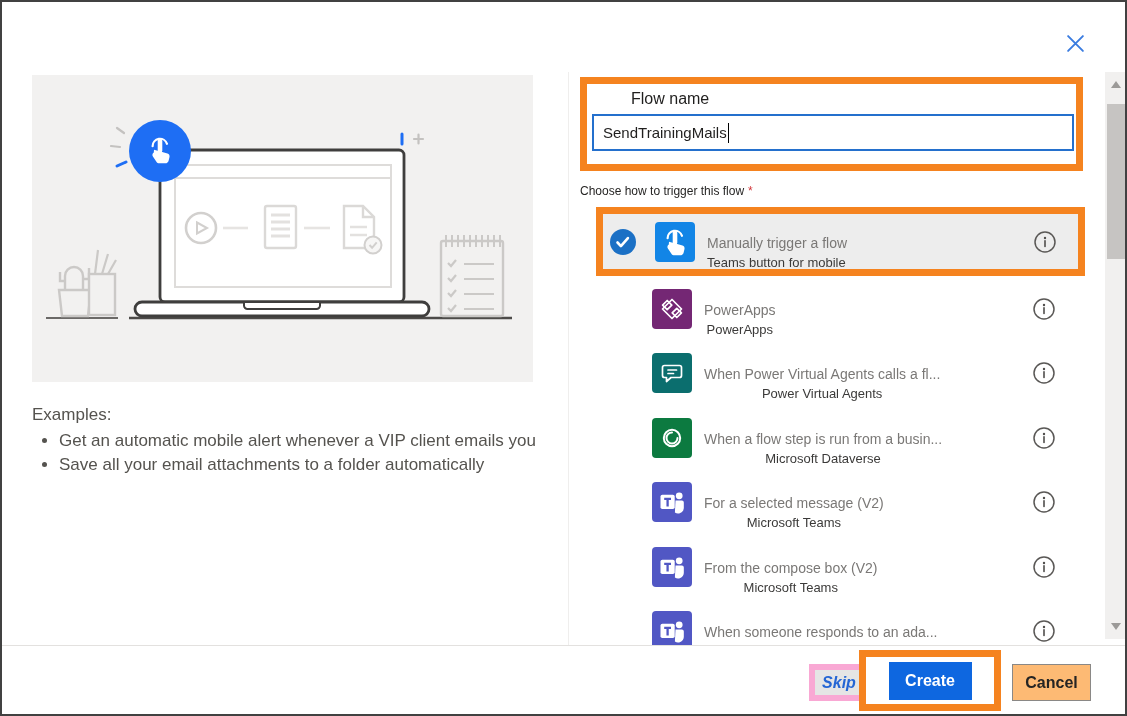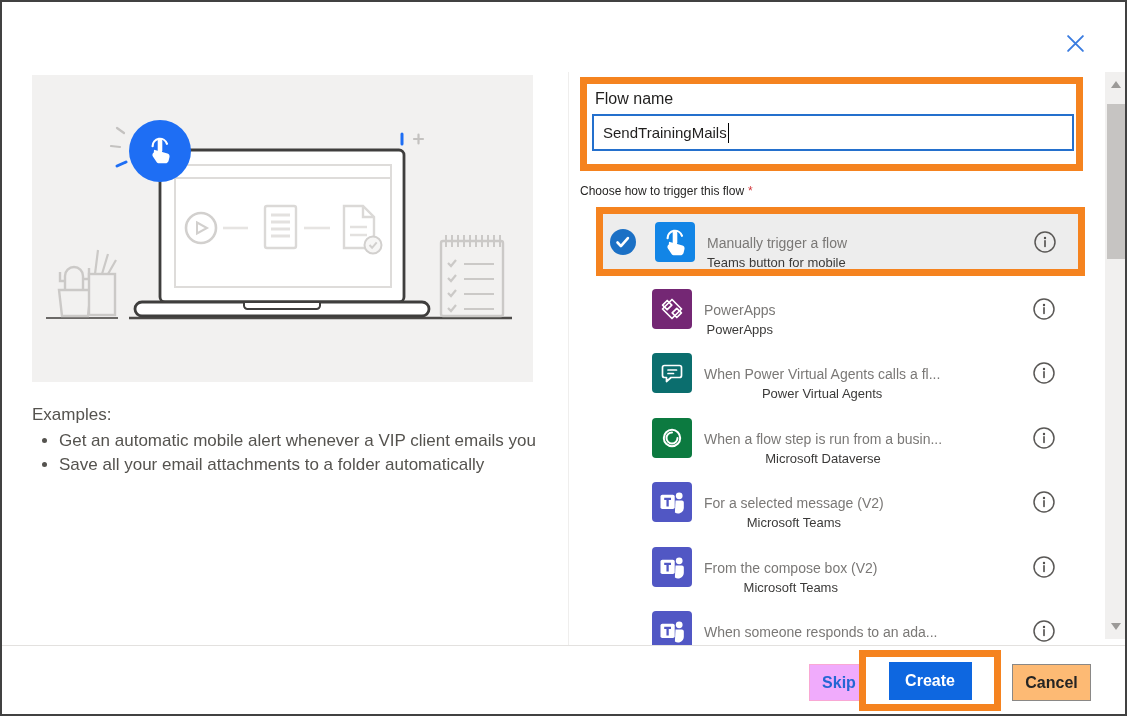--- a/index.html
+++ b/index.html
@@ -15,21 +15,21 @@
   
   .illus{left:30px;top:73px;width:501px;height:307px;background:#f2f1f0;}
   .left-text{left:30px;top:402px;width:534px;font-size:17px;color:#55534f;line-height:1.33;}
   .left-text p{margin:0;}
   .left-text .desc{margin-bottom:24px;}
   .left-text ul{margin:3px 0 0;padding-left:27px;}
   .left-text li{margin:0 0 2px;}
   .panel-divider{left:566px;top:70px;width:1px;height:573px;background:#efeeed;}
   
   .annot{position:absolute;border:7px solid #f5831f;box-sizing:border-box;}
-  .annot-flowname{left:578px;top:75px;width:503px;height:94px;background:#fff;}
+  .annot-flowname{left:578px;top:75px;width:503px;height:94px;background:#fff;padding-left:36px;}
   .flow-label{margin:6px 0 0 8px;font-size:16px;color:#201f1e;}
   .flow-input{position:absolute;left:5px;top:30px;width:482px;height:37px;border:2px solid #2470cd;
     box-sizing:border-box;background:#fff;display:flex;align-items:center;padding-left:9px;font-size:15px;color:#201f1e;}
   .caret{display:inline-block;width:1px;height:20px;background:#000;margin-left:1px;}
   .choose-label{left:578px;top:182px;font-size:12px;color:#262524;}
   .req{color:#d13438;margin-left:4px;}
   .annot-selected{left:594px;top:205px;width:489px;height:69px;background:#ededed;}
   .annot-create{left:857px;top:648px;width:142px;height:61px;background:#fff;display:flex;align-items:center;justify-content:center;}
   
   .trigger-row{display:flex;align-items:center;height:47px;}
@@ -48,21 +48,21 @@
   
   .sb-track{left:1103px;top:70px;width:22px;height:567px;background:#f1f0ef;}
   .sb-thumb{position:absolute;left:2px;top:32px;width:18px;height:155px;background:#c6c4c2;}
   .sb-arrow{position:absolute;left:6px;width:0;height:0;border-left:5px solid transparent;border-right:5px solid transparent;}
   .sb-up{top:9px;border-bottom:7px solid #9c9a98;}
   .sb-down{bottom:9px;border-top:7px solid #9c9a98;}
   
   .footer-separator{left:0;top:643px;width:1127px;height:1px;background:#e3e1df;}
   .btn{display:flex;align-items:center;justify-content:center;font-family:"Liberation Sans",sans-serif;
     font-size:16px;font-weight:600;box-sizing:border-box;cursor:pointer;}
-  .skip-btn{left:807px;top:662px;width:60px;height:37px;background:#f0abfc;border:1px solid #f9a8d4;color:#2566d4;}
+  .skip-btn{left:807px;top:662px;width:60px;height:37px;background:#e5e5e5;border:6px solid #f9a8d4;color:#2566d4;font-style:italic;}
   .create-btn{width:83px;height:38px;background:#0e67e0;border:none;color:#fff;font-weight:700;}
   .cancel-btn{left:1010px;top:662px;width:79px;height:37px;background:#fdba74;border:1px solid #8a8886;color:#252423;}
 </style>
 </head>
 <body>
 
 <div class="dialog">
 
 
   <button class="abs close-btn">

